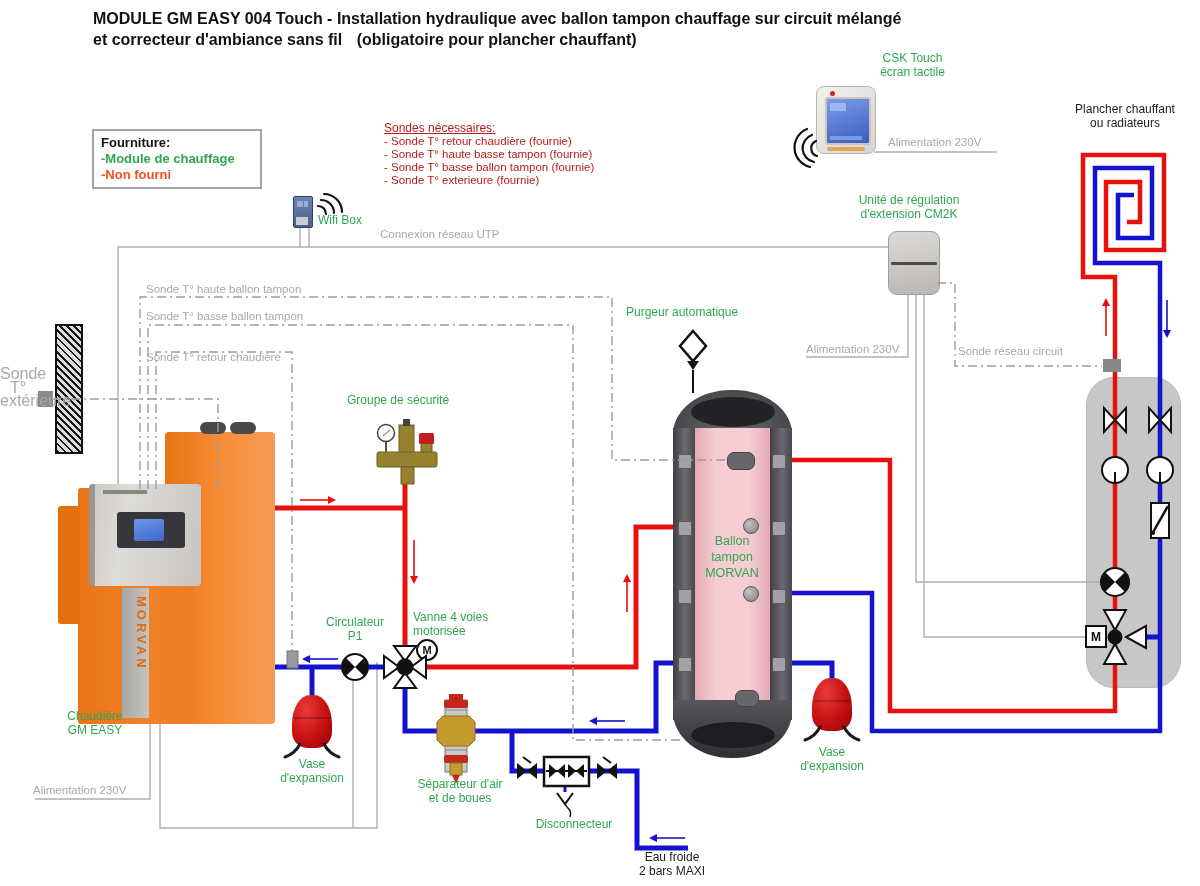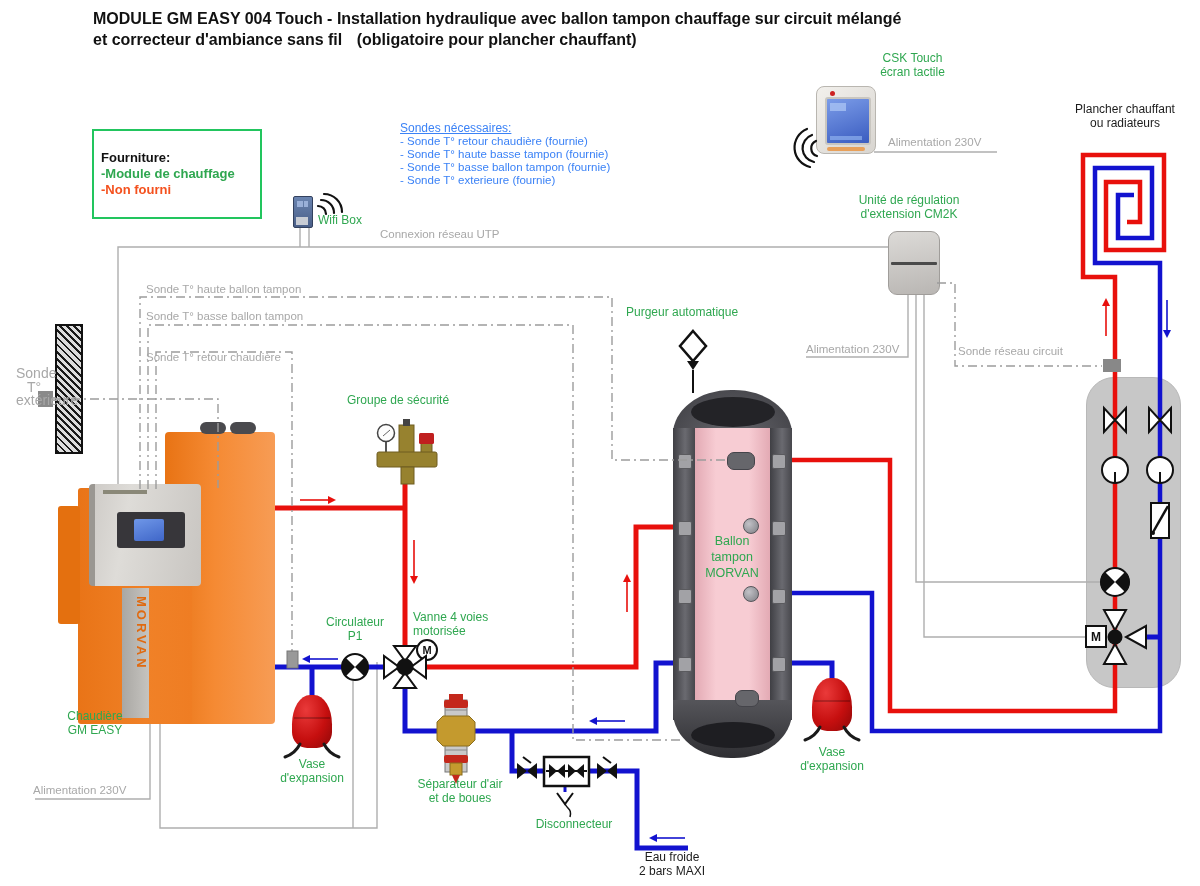--- a/index.html
+++ b/index.html
@@ -11,22 +11,22 @@
   .dev{position:absolute;z-index:2}
   .lbl{position:absolute;z-index:4;font:12px/13.5px "Liberation Sans",sans-serif;white-space:pre-line}
   .g{color:var(--label-green)}
   .gy{color:var(--label-gray);font-size:11.5px}
   .bk{color:#1c1c1c}
   .ctr{text-align:center}
   .title{position:absolute;left:93px;top:8px;width:1080px;z-index:4;
          font-weight:bold;font-size:16px;line-height:21px;color:#111}
   .u{text-decoration-thickness:1.5px;text-underline-offset:2px}
   .box-fourniture{position:absolute;left:92px;top:129px;width:152px;z-index:4;background:#fff;
-                  border:2px solid #22c55e;padding:19px 7px;font-size:13px;line-height:16px;font-weight:bold}
-  .sondes{position:absolute;left:400px;top:121px;z-index:4;color:#3b82f6}
+                  border:2px solid #a3a3a3;padding:4px 7px;font-size:13px;line-height:16px;font-weight:bold}
+  .sondes{position:absolute;left:384px;top:121px;z-index:4;color:#b91c1c}
   .sondes .hd{font-size:12px;text-decoration:underline}
   .sondes .it{font-size:11.5px;line-height:13px}
   .mtxt{position:absolute;z-index:4;font-weight:bold;color:#111;text-align:center}
   .hot{stroke:var(--pipe-hot);fill:none}
   .cold{stroke:var(--pipe-cold);fill:none}
   .cable{stroke:#aeaeae;fill:none}
   .sonde{stroke:#9c9c9c;fill:none}
   .morvan-strip{position:absolute;left:122px;top:588px;width:27px;height:130px;z-index:2;
     background:linear-gradient(90deg,#a9a7a3,#c6c4c0)}
   .morvan-txt{writing-mode:vertical-rl;font-weight:bold;font-size:13px;letter-spacing:3px;
@@ -345,21 +345,21 @@
 ou radiateurs</div>
   <div class="lbl g" style="left:318px;top:214px">Wifi Box</div>
   <div class="lbl gy" style="left:380px;top:228px">Connexion réseau UTP</div>
   <div class="lbl g ctr" style="left:848px;top:194px;width:122px">Unité de régulation
 d'extension CM2K</div>
   <div class="lbl gy" style="left:806px;top:343px">Alimentation 230V</div>
   <div class="lbl gy" style="left:958px;top:345px">Sonde réseau circuit</div>
   <div class="lbl gy" style="left:146px;top:283px">Sonde T° haute ballon tampon</div>
   <div class="lbl gy" style="left:146px;top:310px">Sonde T° basse  ballon tampon</div>
   <div class="lbl gy" style="left:146px;top:351px">Sonde T° retour chaudière</div>
-  <div class="lbl gy ctr" style="left:16px;top:367px;width:36px;font-size:14px">Sonde T°
+  <div class="lbl gy ctr" style="left:0px;top:367px;width:36px;font-size:16px">Sonde T°
 extérieure</div>
   <div class="lbl g" style="left:626px;top:306px">Purgeur automatique</div>
   <div class="lbl g" style="left:347px;top:394px">Groupe de sécurité</div>
   <div class="lbl g ctr" style="left:697px;top:533px;width:70px;font-size:12.5px;line-height:16px">Ballon
 tampon
 MORVAN</div>
   <div class="lbl g" style="left:413px;top:611px">Vanne 4 voies
 motorisée</div>
   <div class="lbl g ctr" style="left:322px;top:616px;width:66px">Circulateur
 P1</div>

